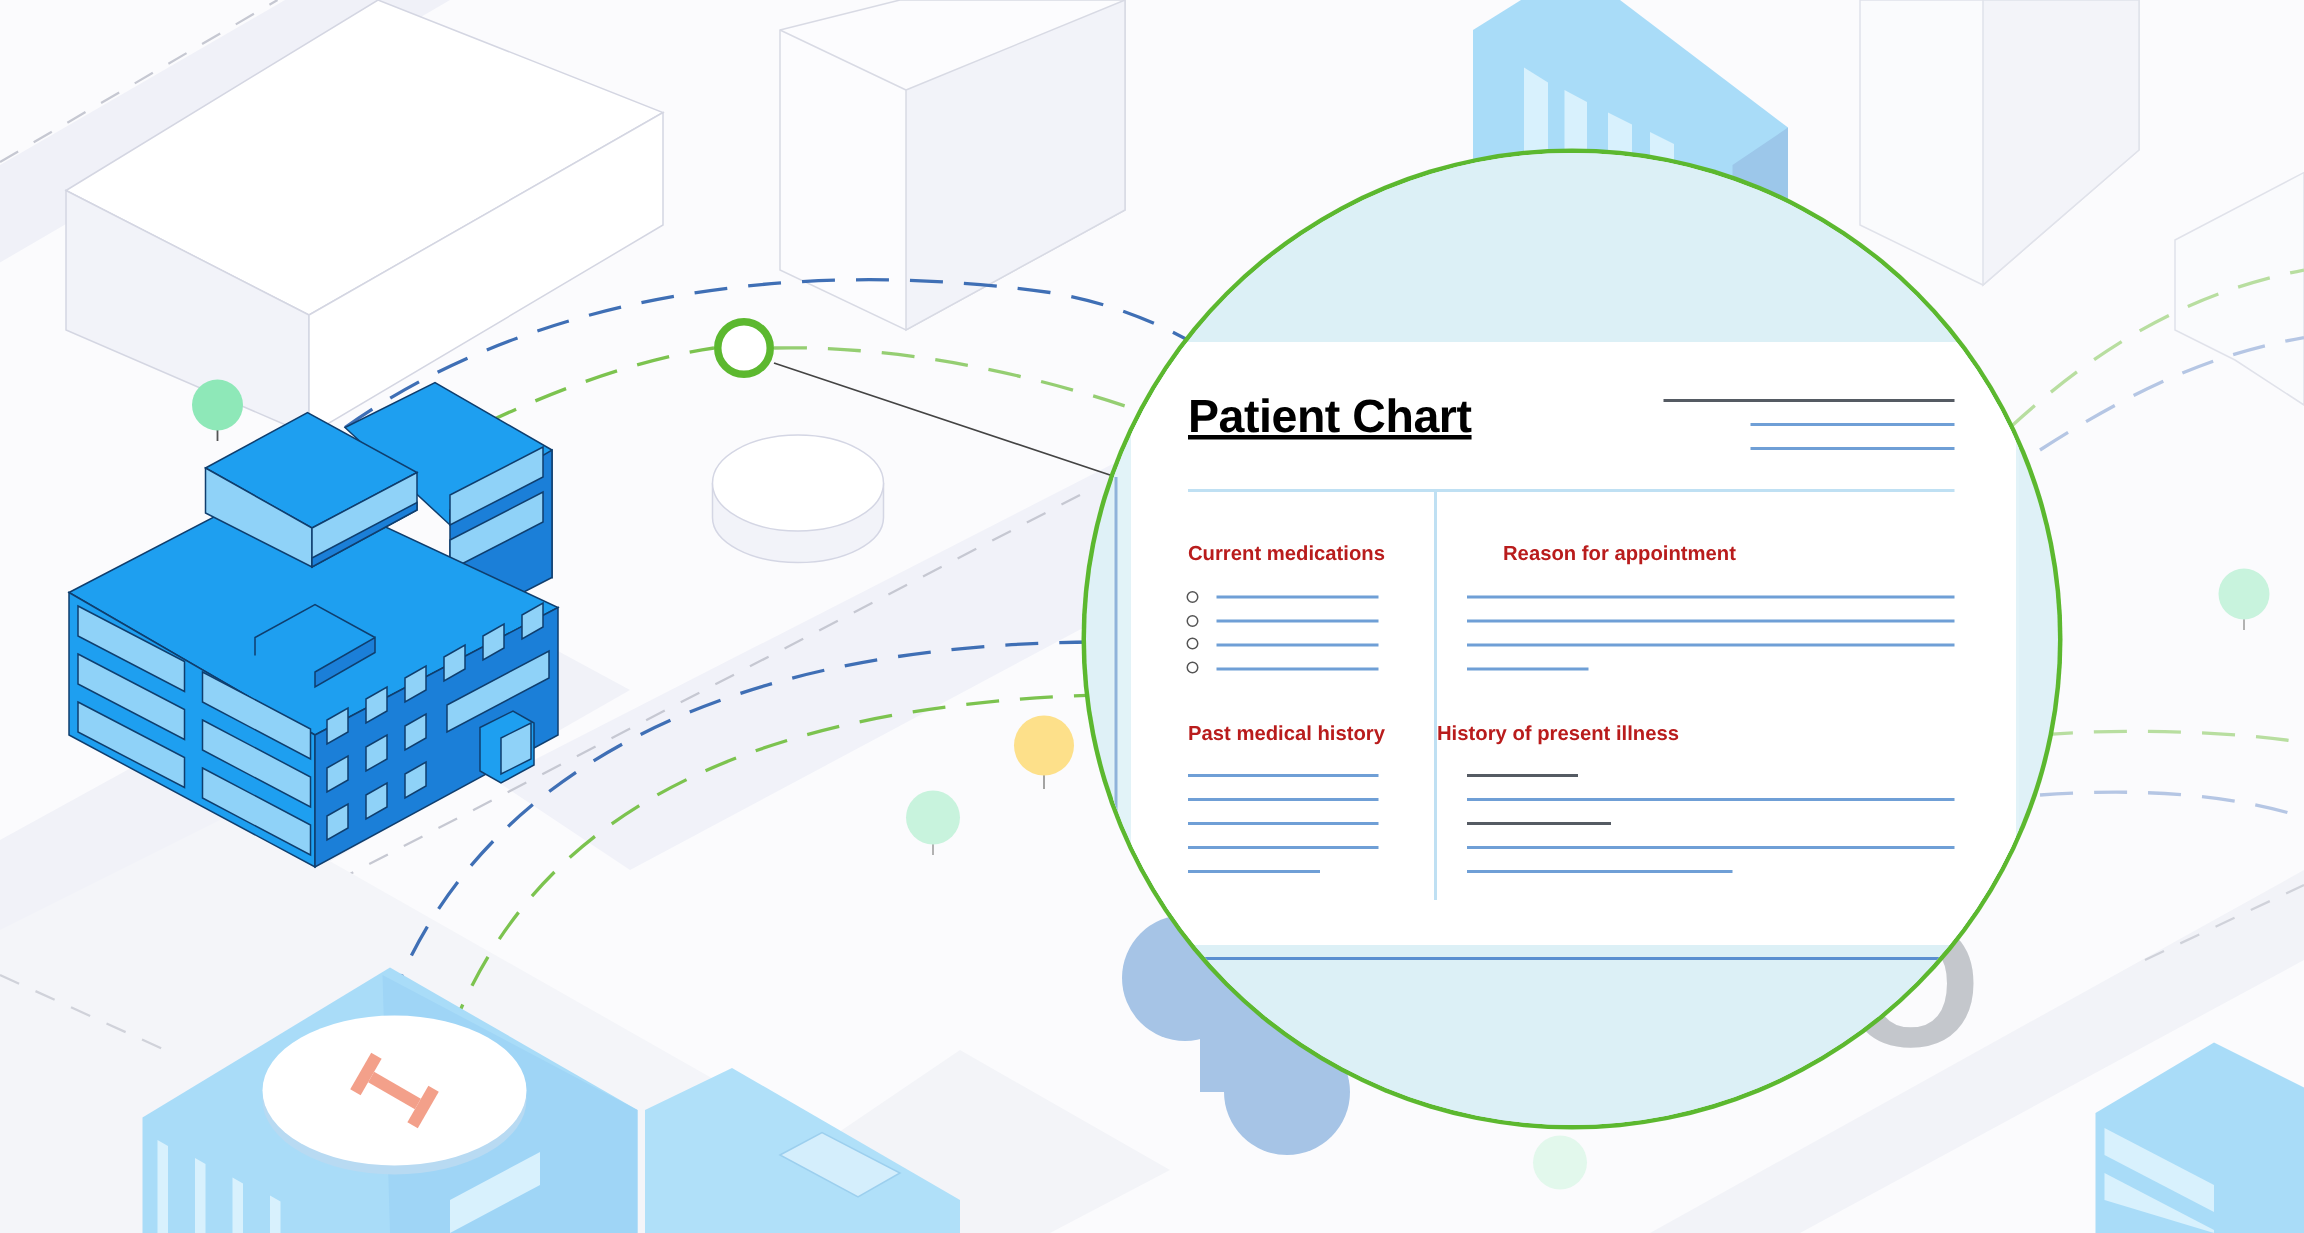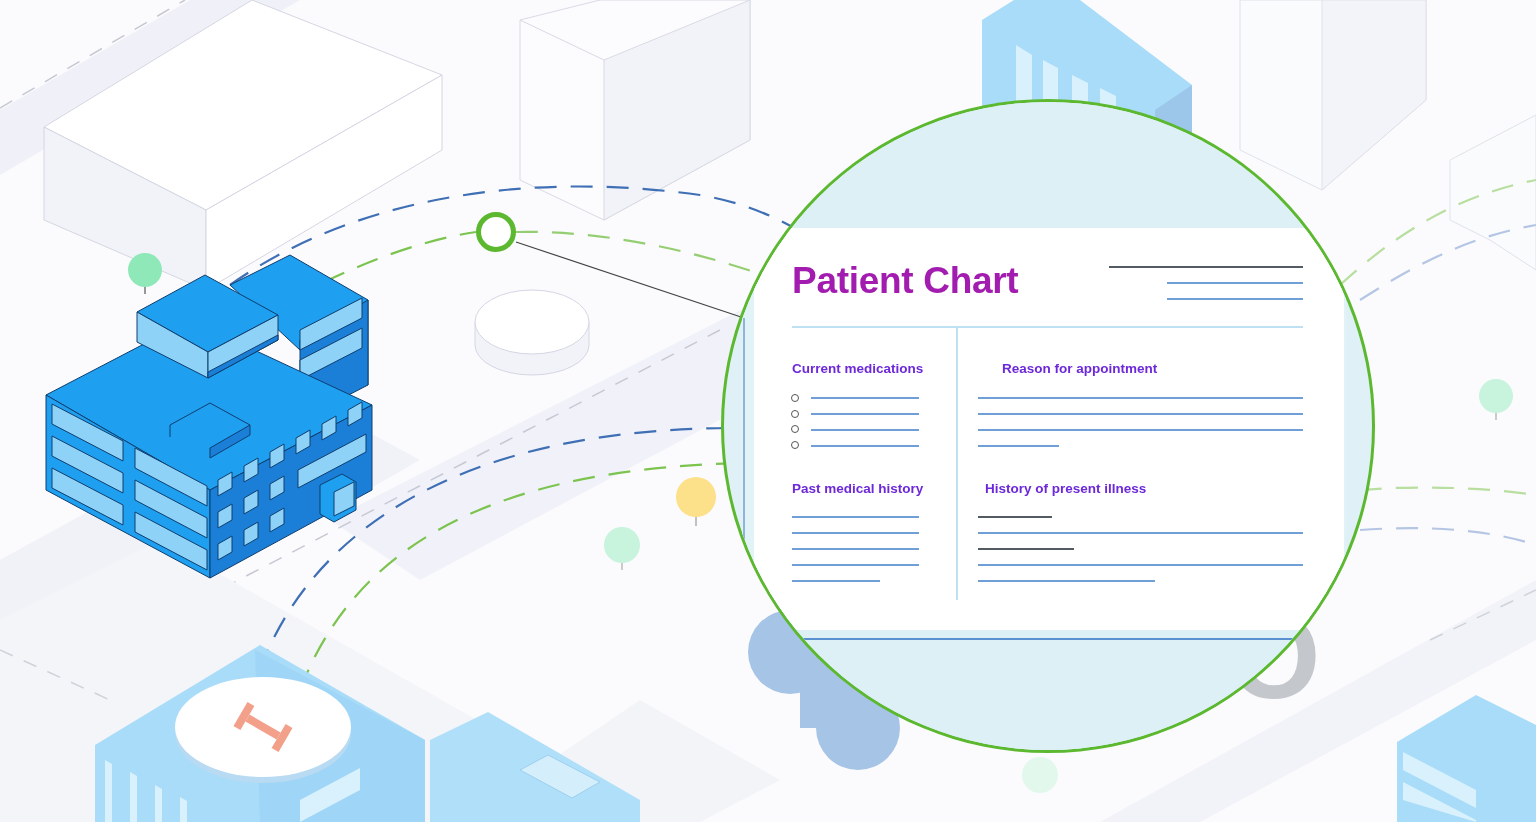--- a/index.html
+++ b/index.html
@@ -20,30 +20,30 @@
   .doc-side { position: absolute; left: 742px; top: 228px; width: 604px; height: 402px; background: #e2f3f8; }
   .doc {
     position: absolute; left: 754px; top: 228px; width: 590px; height: 402px;
     background: #ffffff;
   }
   .doc-left-edge { position: absolute; left: 743px; top: 318px; width: 2px; height: 312px; background: #8fb3da; }
   .doc-bottom-band { position: absolute; left: 724px; top: 630px; width: 648px; height: 130px; background: #dcf0f6; }
   .doc-bottom-line { position: absolute; left: 790px; top: 638px; width: 510px; height: 2px; background: #5a8fd0; }
   .title {
     position: absolute; left: 792px; top: 260px;
-    font-family: "Liberation Sans", sans-serif; font-weight: 700; font-size: 37px;
-    color: #a21caf; letter-spacing: -0.3px;
+    font-family: "Liberation Sans", sans-serif; font-weight: 700; font-size: 31px;
+    color: #000000; letter-spacing: -0.3px; text-decoration: underline;
   }
   .hline { position: absolute; height: 2px; background: #6f9fd6; }
   .hline.dark { background: #555b63; }
   .hline.light { background: #bfe0f3; height: 2px; }
   .vline { position: absolute; width: 2px; background: #bfe0f3; }
   .section-h {
     position: absolute; font-family: "Liberation Sans", sans-serif; font-weight: 700;
-    font-size: 13.5px; color: #6d28d9;
+    font-size: 13.5px; color: #b91c1c;
   }
   .bullet {
     position: absolute; width: 6px; height: 6px; border: 1.5px solid #555; border-radius: 50%;
     background: #fff;
   }
   .node {
     position: absolute; left: 476px; top: 212px; width: 40px; height: 40px;
     border: 5px solid #5cb82f; border-radius: 50%; box-sizing: border-box; background: #fff;
   }
   .logo-text {
@@ -246,20 +246,20 @@
     <div class="hline" style="left:978px; top:429px; width:325px;"></div>
     <div class="hline" style="left:978px; top:445px; width:81px;"></div>
 
     <div class="section-h" style="left:792px; top:481px;">Past medical history</div>
     <div class="hline" style="left:792px; top:516px; width:127px;"></div>
     <div class="hline" style="left:792px; top:532px; width:127px;"></div>
     <div class="hline" style="left:792px; top:548px; width:127px;"></div>
     <div class="hline" style="left:792px; top:564px; width:127px;"></div>
     <div class="hline" style="left:792px; top:580px; width:88px;"></div>
 
-    <div class="section-h" style="left:985px; top:481px;">History of present illness</div>
+    <div class="section-h" style="left:958px; top:481px;">History of present illness</div>
     <div class="hline dark" style="left:978px; top:516px; width:74px;"></div>
     <div class="hline" style="left:978px; top:532px; width:325px;"></div>
     <div class="hline dark" style="left:978px; top:548px; width:96px;"></div>
     <div class="hline" style="left:978px; top:564px; width:325px;"></div>
     <div class="hline" style="left:978px; top:580px; width:177px;"></div>
   </div>
 </div>
 
 </body></html>

